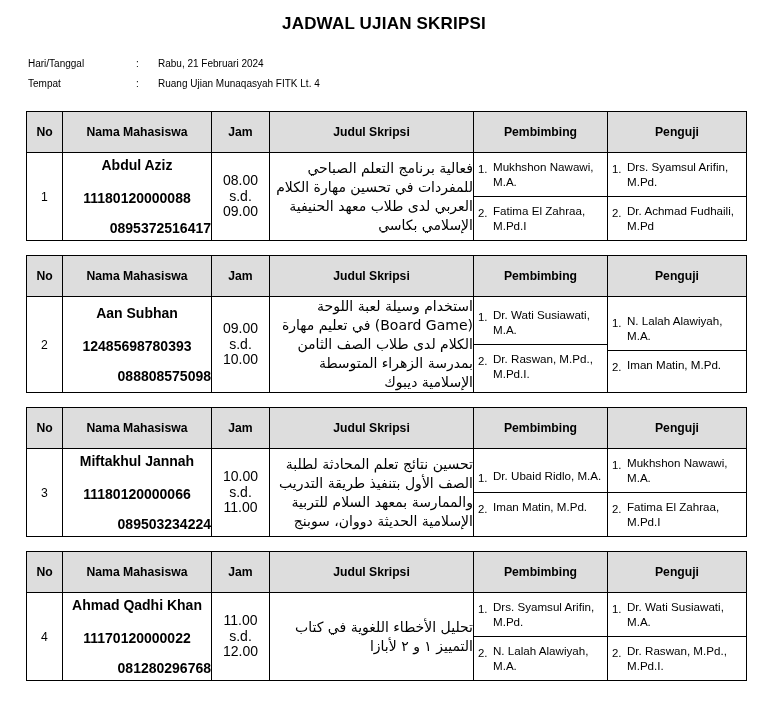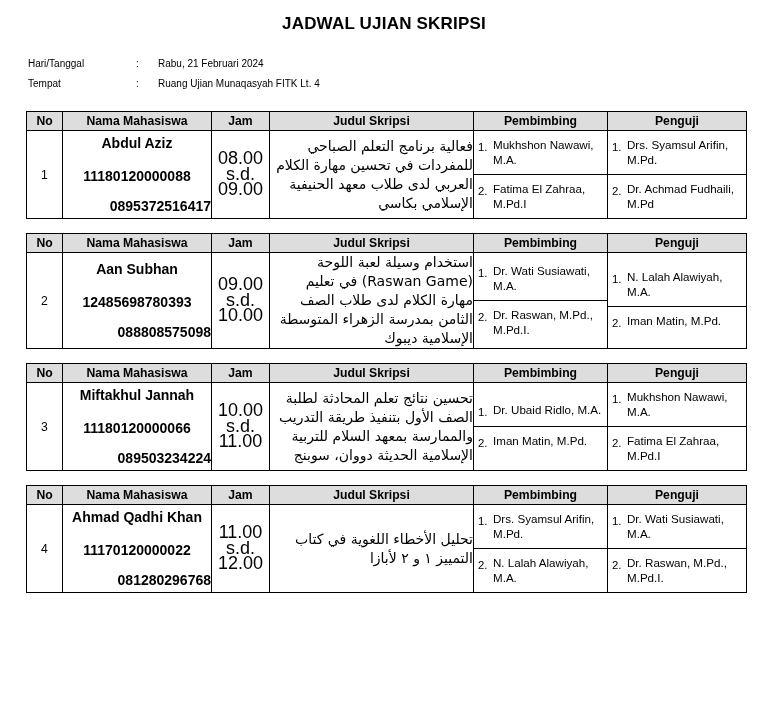--- a/index.html
+++ b/index.html
@@ -62,21 +62,21 @@
   table.sched td, table.sched th {
     border: 1px solid #000000;
     padding: 0;
     vertical-align: middle;
   }
   thead th {
     background: #dddddd;
     font-size: 12.2px;
     font-weight: bold;
     text-align: center;
-    height: 19px;
+    height: 41px;
     padding: 3px 2px;
   }
   col.c-no      { width: 36px; }
   col.c-nama    { width: 149px; }
   col.c-jam     { width: 58px; }
   col.c-judul   { width: 204px; }
   col.c-pemb    { width: 134px; }
   col.c-peng    { width: 139px; }
 
   td.cell-no {
@@ -90,21 +90,21 @@
     padding: 9px 4px 9px 4px;
     line-height: 15px;
     font-weight: bold;
   }
   td.cell-nama .nm { display: block; }
   td.cell-nama .nim { display: block; margin-top: 18px; }
   td.cell-nama .hp { display: block; margin-top: 15px; text-align: right; }
 
   td.cell-jam {
     text-align: center;
-    font-size: 18px;
+    font-size: 14px;
     line-height: 15.5px;
     vertical-align: middle;
   }
   td.cell-jam .t { display: block; }
 
   td.cell-judul {
     font-size: 14px;
     text-align: right;
     direction: rtl;
     padding: 6px 7px;
@@ -258,21 +258,21 @@
             <td class="cell-nama">
               <span class="nm">Aan Subhan</span>
               <span class="nim">12485698780393</span>
               <span class="hp">088808575098</span>
             </td>
             <td class="cell-jam">
               <span class="t">09.00</span>
               <span class="t">s.d.</span>
               <span class="t">10.00</span>
             </td>
-            <td class="cell-judul">استخدام وسيلة لعبة اللوحة (Raswan Game) في تعليم مهارة الكلام لدى طلاب الصف الثامن بمدرسة الزهراء المتوسطة الإسلامية ديبوك</td>
+            <td class="cell-judul">استخدام وسيلة لعبة اللوحة (Board Game) في تعليم مهارة الكلام لدى طلاب الصف الثامن بمدرسة الزهراء المتوسطة الإسلامية ديبوك</td>
             <td class="cell-list">
               <table class="sublist">
                 <tbody>
                   <tr>
                     <td class="subcell">
                       <div class="item">
                         <span class="idx">1.</span>
                         <span class="txt">Dr. Wati Susiawati, M.A.</span>
                       </div>
                     </td>

